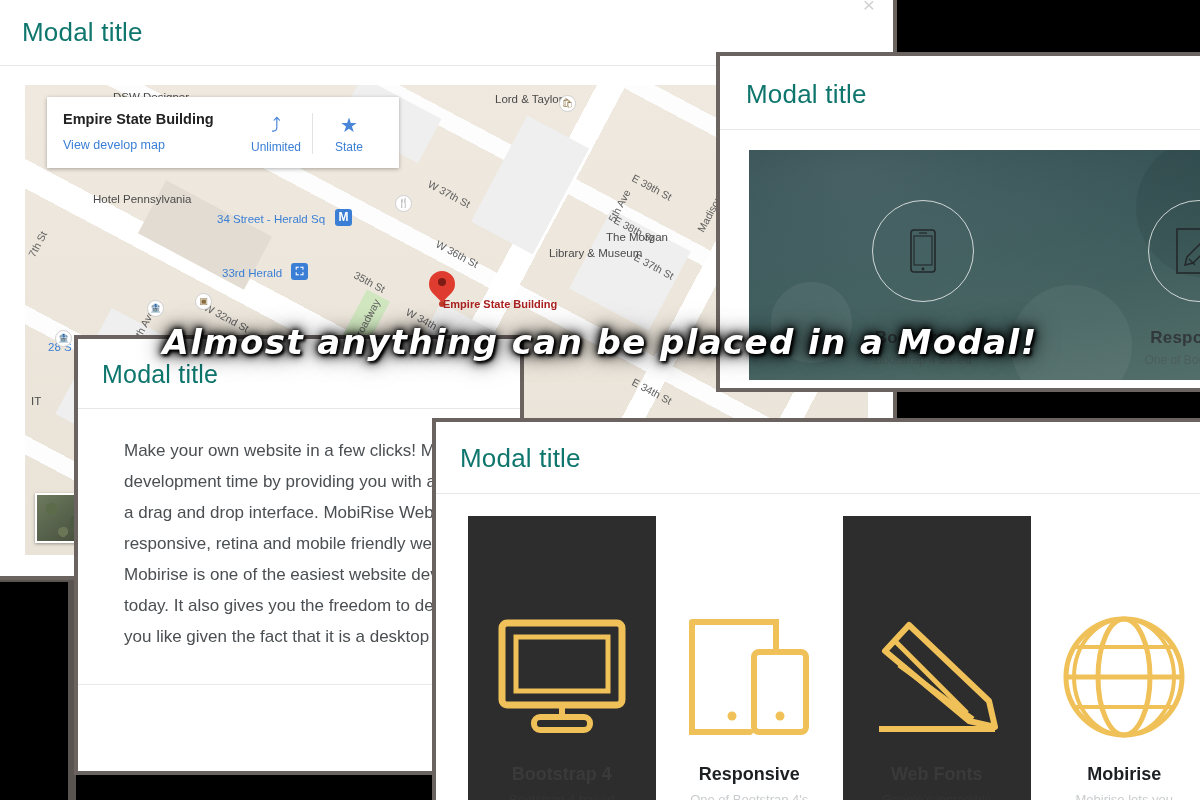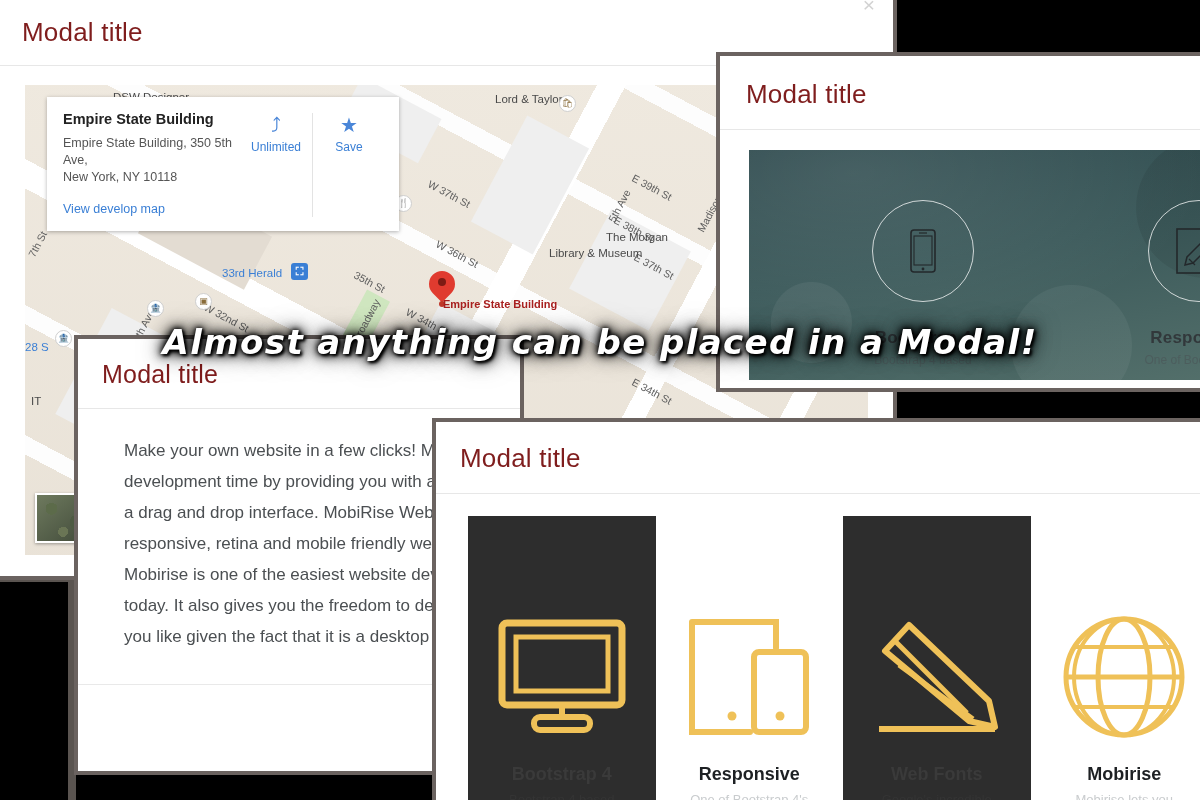--- a/index.html
+++ b/index.html
@@ -25,21 +25,21 @@
   .modal-head{
     position:relative;
     padding:16px 20px 14px 22px;
     border-bottom:1px solid #e7e7e7;
     background:#fff;
   }
   .modal-title{
     margin:0;
     font-size:26px;
     font-weight:400;
-    color:#7f1d1d;
+    color:#0f766e;
     letter-spacing:.2px;
     line-height:1.25;
   }
   .modal-close{
     position:absolute;
     right:18px;top:16px;
     font-size:21px;line-height:1;
     color:#d2d2d2;
     background:none;border:none;padding:0;margin:0;
     cursor:pointer;
@@ -266,21 +266,21 @@
           <div class="mp-label rot-c" style="left:330px;top:250px;">Broadway</div>
           <div class="mp-label rot-b" style="left:400px;top:262px;">Muhammad Ali Way</div>
           <div class="mp-label rot-c" style="left:800px;top:80px;">5th Ave</div>
 
           <div class="mp-label big dark" style="left:88px;top:6px;">DSW Designer</div>
           <div class="mp-label big dark" style="left:470px;top:8px;">Lord &amp; Taylor</div>
           <div class="mp-label big dark" style="left:68px;top:108px;">Hotel Pennsylvania</div>
           <div class="mp-label big dark" style="left:548px;top:146px;margin-left:33px;">The Morgan</div>
           <div class="mp-label big dark" style="left:524px;top:162px;">Library &amp; Museum</div>
           <div class="mp-label big dark" style="left:6px;top:310px;">IT</div>
-          <div class="mp-label big blue" style="left:0;top:256px;">28 S</div>
+          <div class="mp-label big blue" style="left:23px;top:256px;">28 S</div>
 
           <div class="mp-label big blue" style="left:192px;top:128px;">34 Street - Herald Sq</div>
           <div class="transit-badge" style="left:310px;top:124px;">M</div>
           <div class="mp-label big blue" style="left:197px;top:182px;">33rd Herald</div>
           <div class="transit-badge" style="left:266px;top:178px;font-size:11px;">⛶</div>
 
           <div class="poi-dot" style="left:370px;top:110px;">🍴</div>
           <div class="poi-dot" style="left:170px;top:208px;">▣</div>
           <div class="poi-dot" style="left:122px;top:215px;">🏦</div>
           <div class="poi-dot" style="left:30px;top:245px;">🏦</div>
@@ -289,35 +289,31 @@
           <div class="pin" style="left:404px;top:186px;">
             <div class="head"></div>
             <div class="dot"></div>
             <div class="foot"></div>
           </div>
           <div class="poi-red" style="left:418px;top:213px;">Empire State Building</div>
 
           <div class="map-card">
             <div class="mc-left">
               <p class="mc-title">Empire State Building</p>
-              <p class="mc-addr">
-                <span>Empire State Building, 350 5th Ave,</span><br>
-                <span>New York, NY 10118</span>
-              </p>
               <a class="mc-link">View develop map</a>
             </div>
             <div class="mc-actions">
               <div class="mc-act">
                 <span class="gly">⤴</span>
                 <span>Unlimited</span>
               </div>
               <div class="mc-sep"></div>
               <div class="mc-act">
                 <span class="gly">★</span>
-                <span>Save</span>
+                <span>State</span>
               </div>
             </div>
           </div>
 
           <div class="sat-thumb"></div>
         </div>
       </div>
     </div>
   </div>
 

